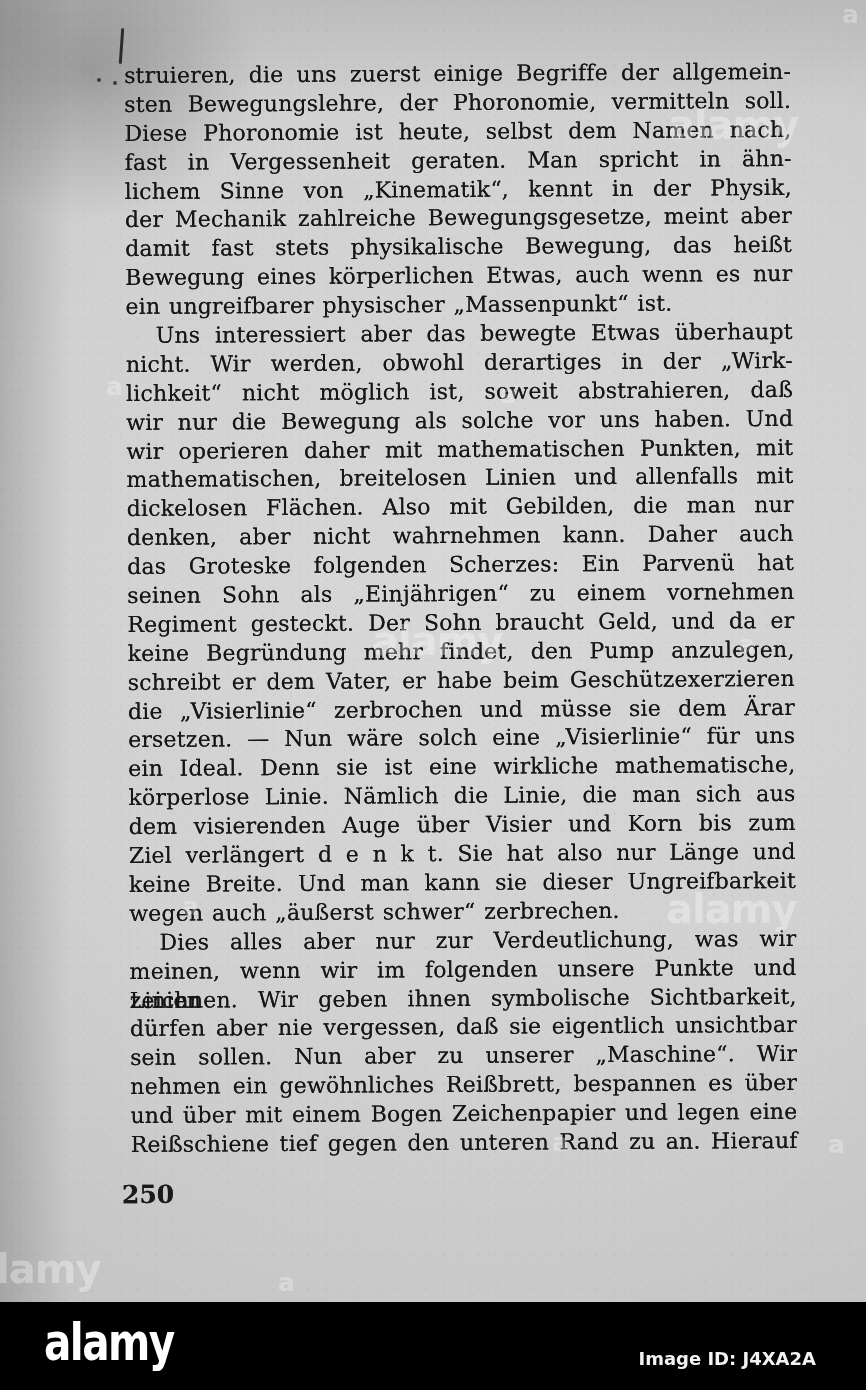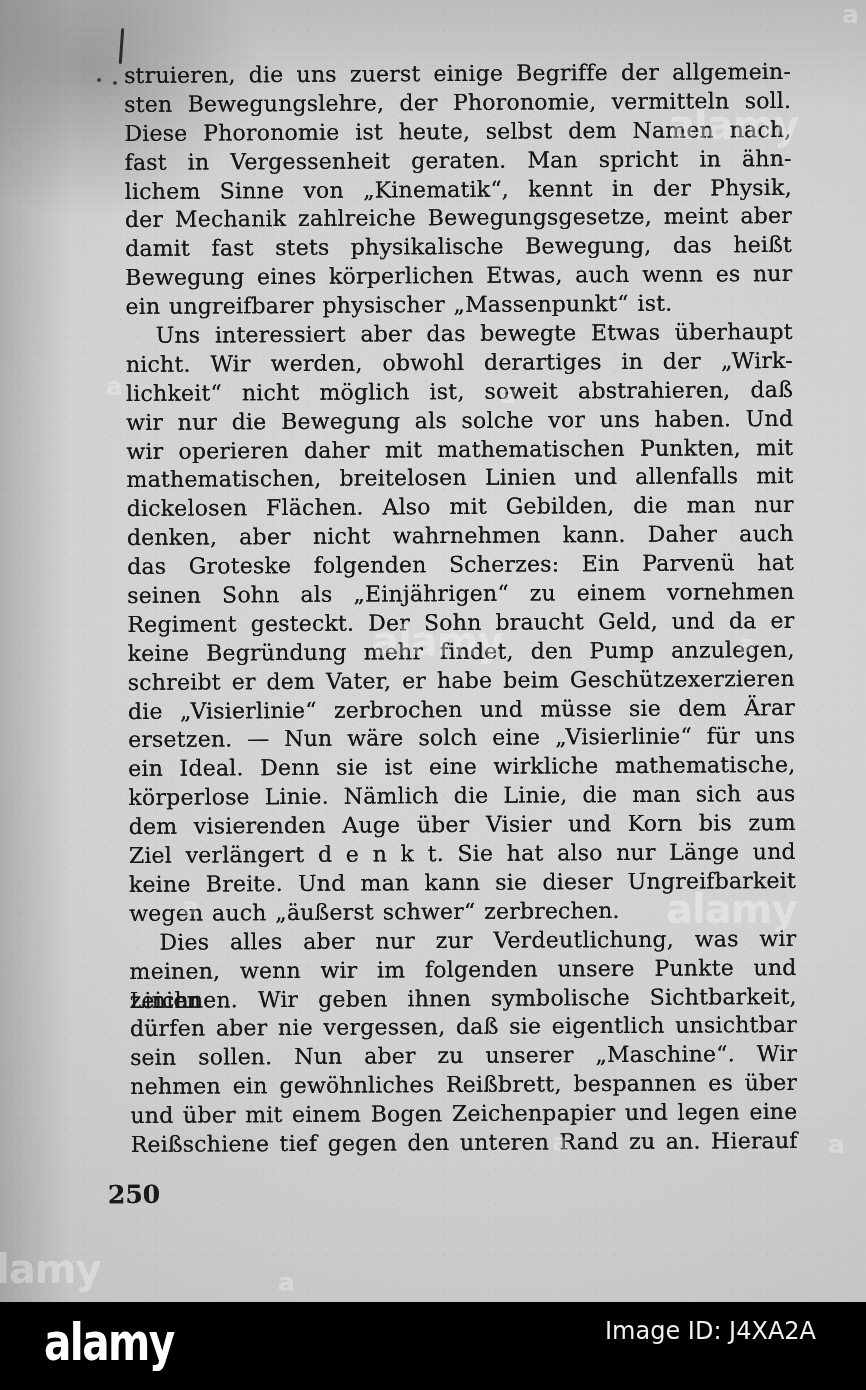--- a/index.html
+++ b/index.html
@@ -26,21 +26,21 @@
   
   .textblock{position:absolute;left:124px;top:62px;width:667px;
     transform:rotate(-0.35deg);transform-origin:0 0;
     color:#161616;font-size:22px;letter-spacing:.2px;word-spacing:1.5px;
     text-shadow:0 0 .6px rgba(22,22,22,.85);}
   .tline{height:28.9px;line-height:28.9px;white-space:normal;
     text-align:justify;text-align-last:justify;}
   .tline.noj{text-align-last:left;}
   .tline.indent{text-indent:30px;}
 
-  .pagenum{position:absolute;left:108px;top:1180px;font-size:25px;font-weight:bold;
+  .pagenum{position:absolute;left:122px;top:1180px;font-size:25px;font-weight:bold;
     color:#1a1a1a;transform:rotate(-0.35deg);text-shadow:0 0 .6px rgba(22,22,22,.8);}
 
   
   .ink-stroke{position:absolute;left:120px;top:28px;width:3px;height:36px;
     background:#2b2b2b;transform:rotate(4deg);border-radius:2px;filter:blur(.4px);}
   .ink-dot{position:absolute;width:4px;height:4px;border-radius:50%;
     background:#3a3a3a;filter:blur(.5px);}
 
   
   .watermarks{position:absolute;inset:0;pointer-events:none;
@@ -49,21 +49,21 @@
     color:rgba(255,255,255,.34);filter:blur(.4px);}
   .wm-a{position:absolute;font-size:25px;font-weight:bold;
     color:rgba(255,255,255,.30);filter:blur(.4px);}
 
   
   .footerbar{position:absolute;left:0;top:1302px;width:866px;height:88px;background:#000;
     font-family:"DejaVu Sans","Liberation Sans",sans-serif;color:#fff;}
   .alamy-logo{position:absolute;left:44px;top:10px;font-size:52px;font-weight:bold;
     letter-spacing:-2px;transform:scaleX(.78);transform-origin:0 50%;}
   .footer-right{position:absolute;right:50px;top:16px;text-align:right;}
-  .footer-id{font-size:24px;font-weight:normal;opacity:.95;line-height:26px;}
+  .footer-id{font-size:18px;font-weight:bold;opacity:.95;line-height:26px;margin-top:28px;}
   .footer-url{font-size:20px;font-weight:bold;line-height:28px;}
 </style>
 </head>
 <body>
 
 <div class="stage">
 
   <div class="photo">
     <div class="shade-top"></div>
     <div class="shade-left"></div>

